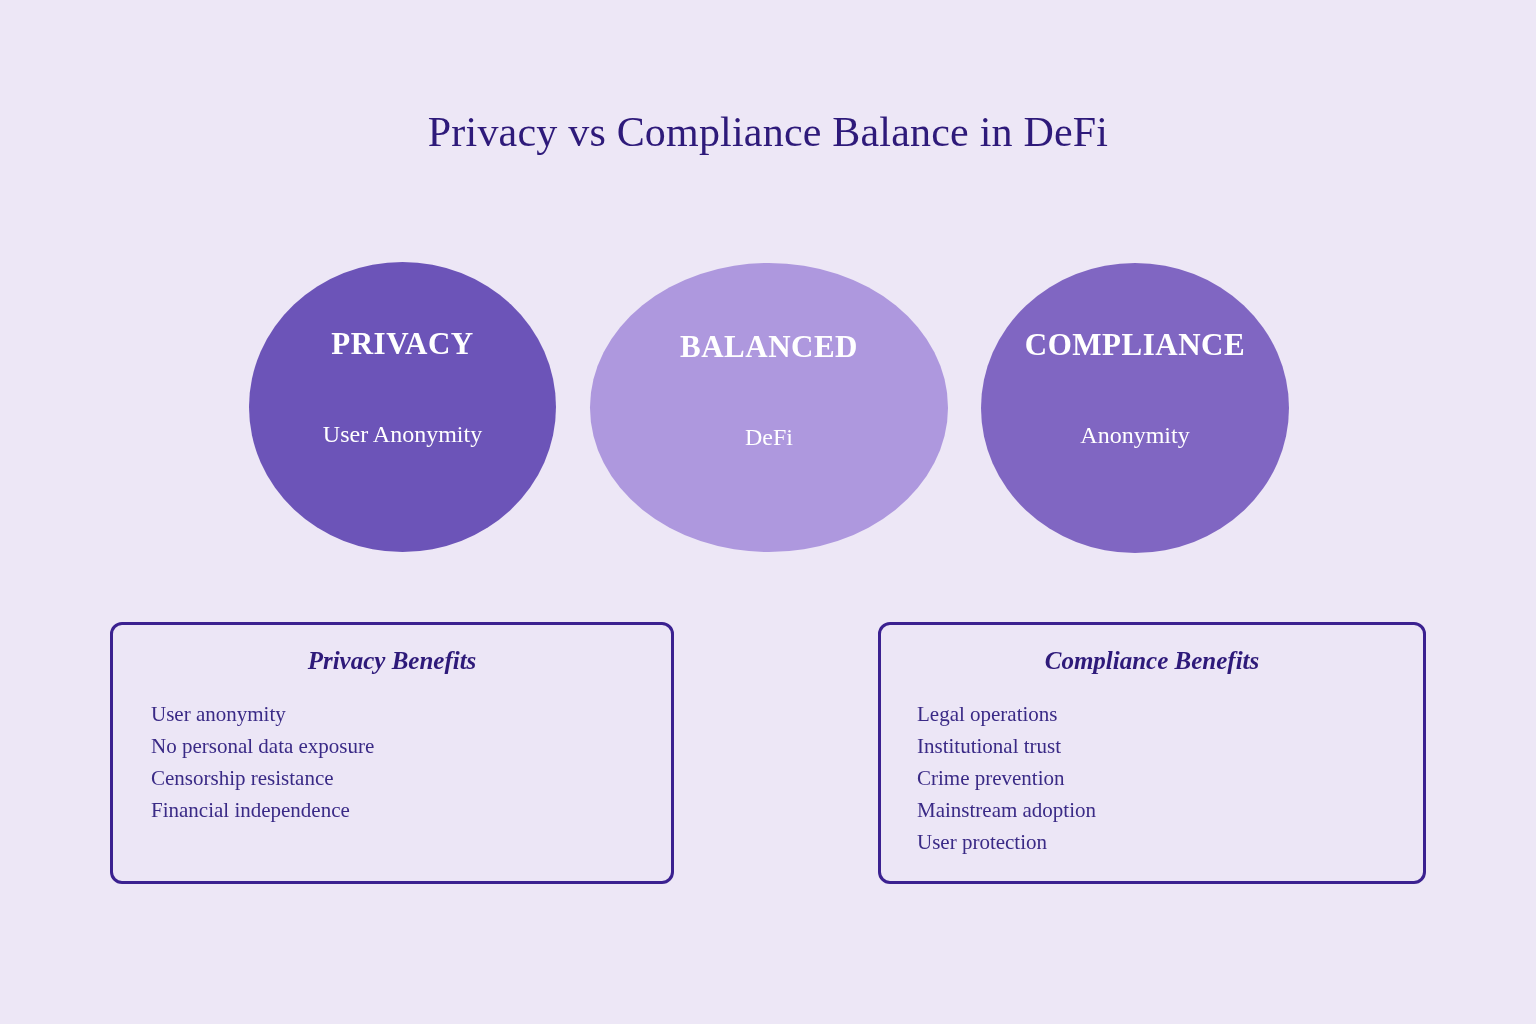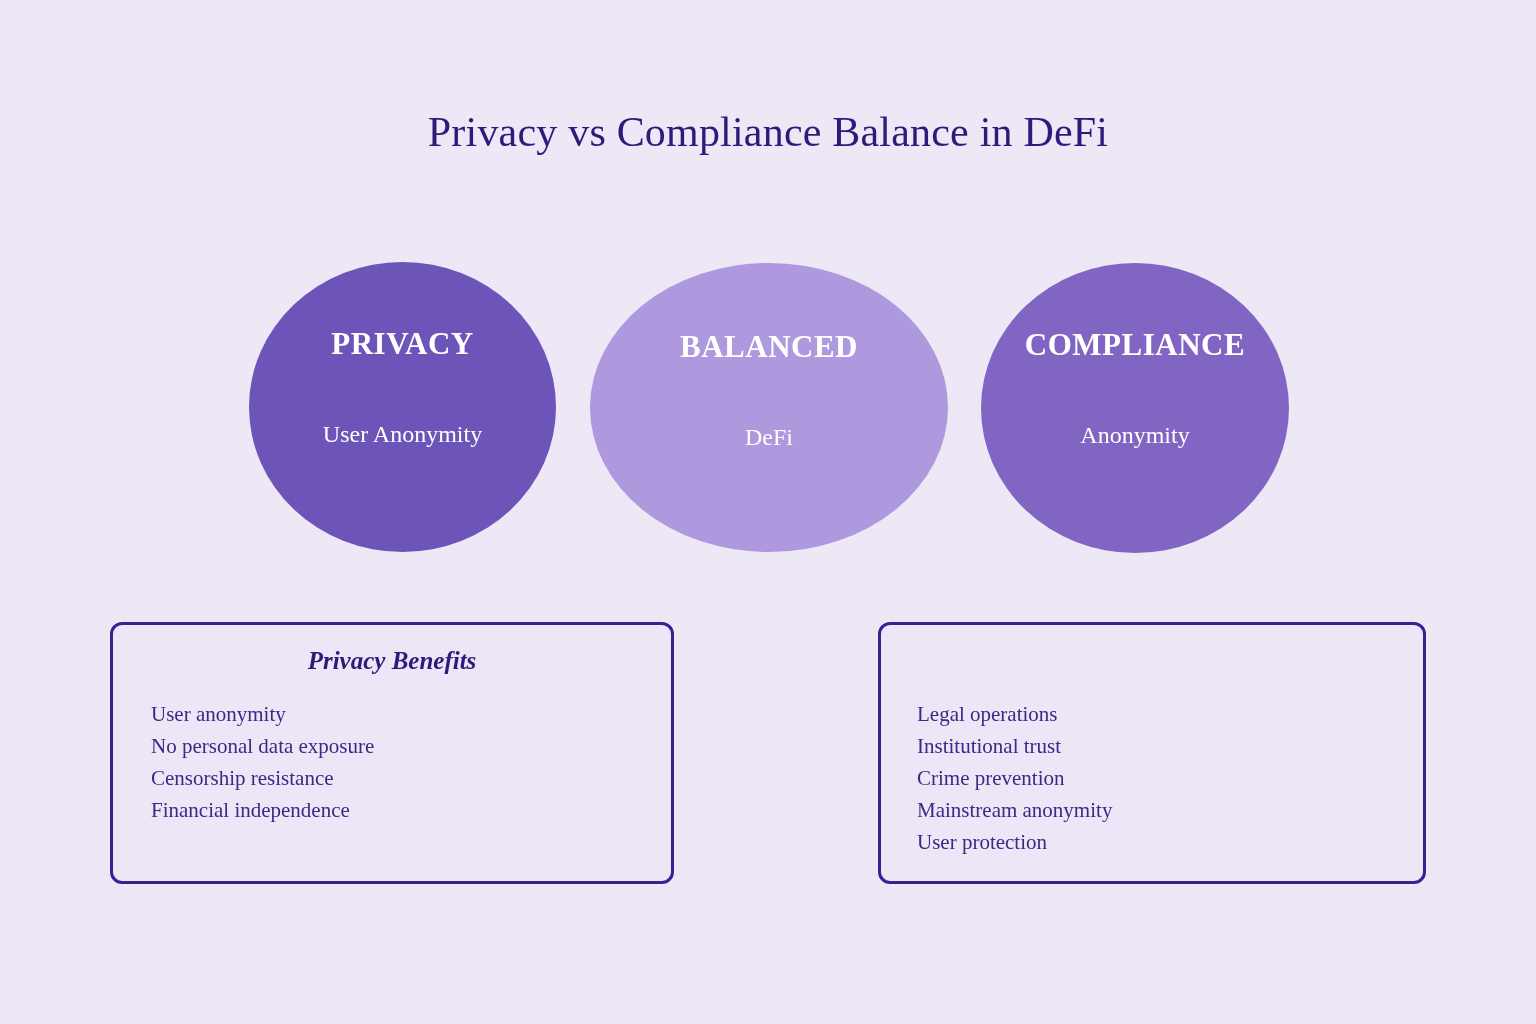--- a/index.html
+++ b/index.html
@@ -137,20 +137,21 @@
   <div class="box-title">Privacy Benefits</div>
   <ul>
     <li>User anonymity</li>
     <li>No personal data exposure</li>
     <li>Censorship resistance</li>
     <li>Financial independence</li>
   </ul>
 </div>
 
 <div class="box" id="box-compliance">
+  <div class="box-title">Compliance Benefits</div>
   <ul>
     <li>Legal operations</li>
     <li>Institutional trust</li>
     <li>Crime prevention</li>
-    <li>Mainstream anonymity</li>
+    <li>Mainstream adoption</li>
     <li>User protection</li>
   </ul>
 </div>
 
 </body></html>

